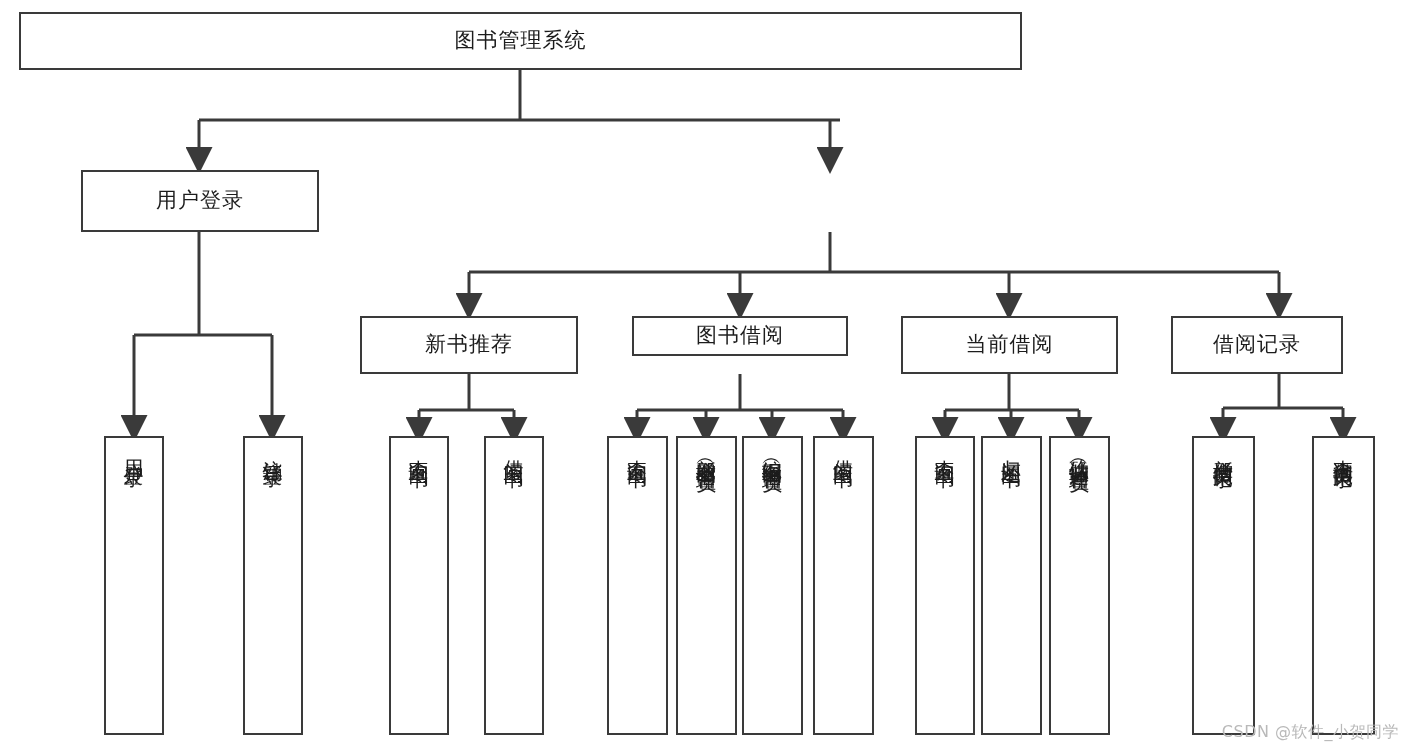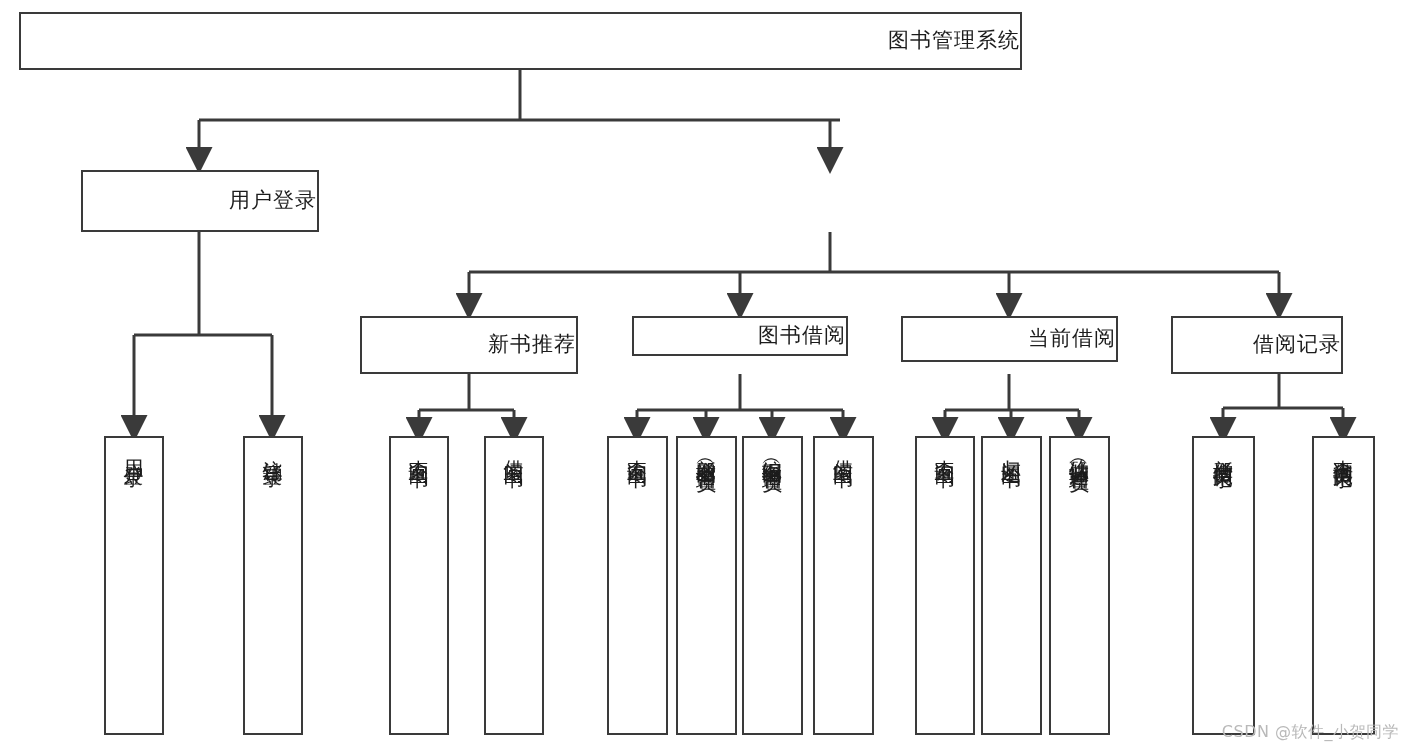--- a/index.html
+++ b/index.html
@@ -22,21 +22,21 @@
     width:1405px; height:747px;
     pointer-events:none;
   }
   .node{
     position:absolute;
     box-sizing:border-box;
     background:#ffffff;
     border:2px solid #3a3a3a;
     display:flex;
     align-items:center;
-    justify-content:flex-end;
+    justify-content:center;
     z-index:2;
   }
   .node-label{
     font-size:21px;
     line-height:1.2;
     letter-spacing:1px;
     color:#1c1c1c;
     white-space:nowrap;
     user-select:none;
   }
@@ -135,21 +135,21 @@
   <div class="node level2" style="left:81px;top:170px;width:238px;height:62px;">
     <span class="node-label">用户登录</span>
   </div>
 
   <div class="node level3" style="left:360px;top:316px;width:218px;height:58px;">
     <span class="node-label">新书推荐</span>
   </div>
   <div class="node level3" style="left:632px;top:316px;width:216px;height:40px;">
     <span class="node-label">图书借阅</span>
   </div>
-  <div class="node level3" style="left:901px;top:316px;width:217px;height:46px;">
+  <div class="node level3" style="left:901px;top:316px;width:217px;height:58px;">
     <span class="node-label">当前借阅</span>
   </div>
   <div class="node level3" style="left:1171px;top:316px;width:172px;height:58px;">
     <span class="node-label">借阅记录</span>
   </div>
 
   <div class="node leaf" style="left:104px;top:436px;width:60px;height:299px;">
     <span class="node-label">用户登录</span>
   </div>
   <div class="node leaf" style="left:243px;top:436px;width:60px;height:299px;">

